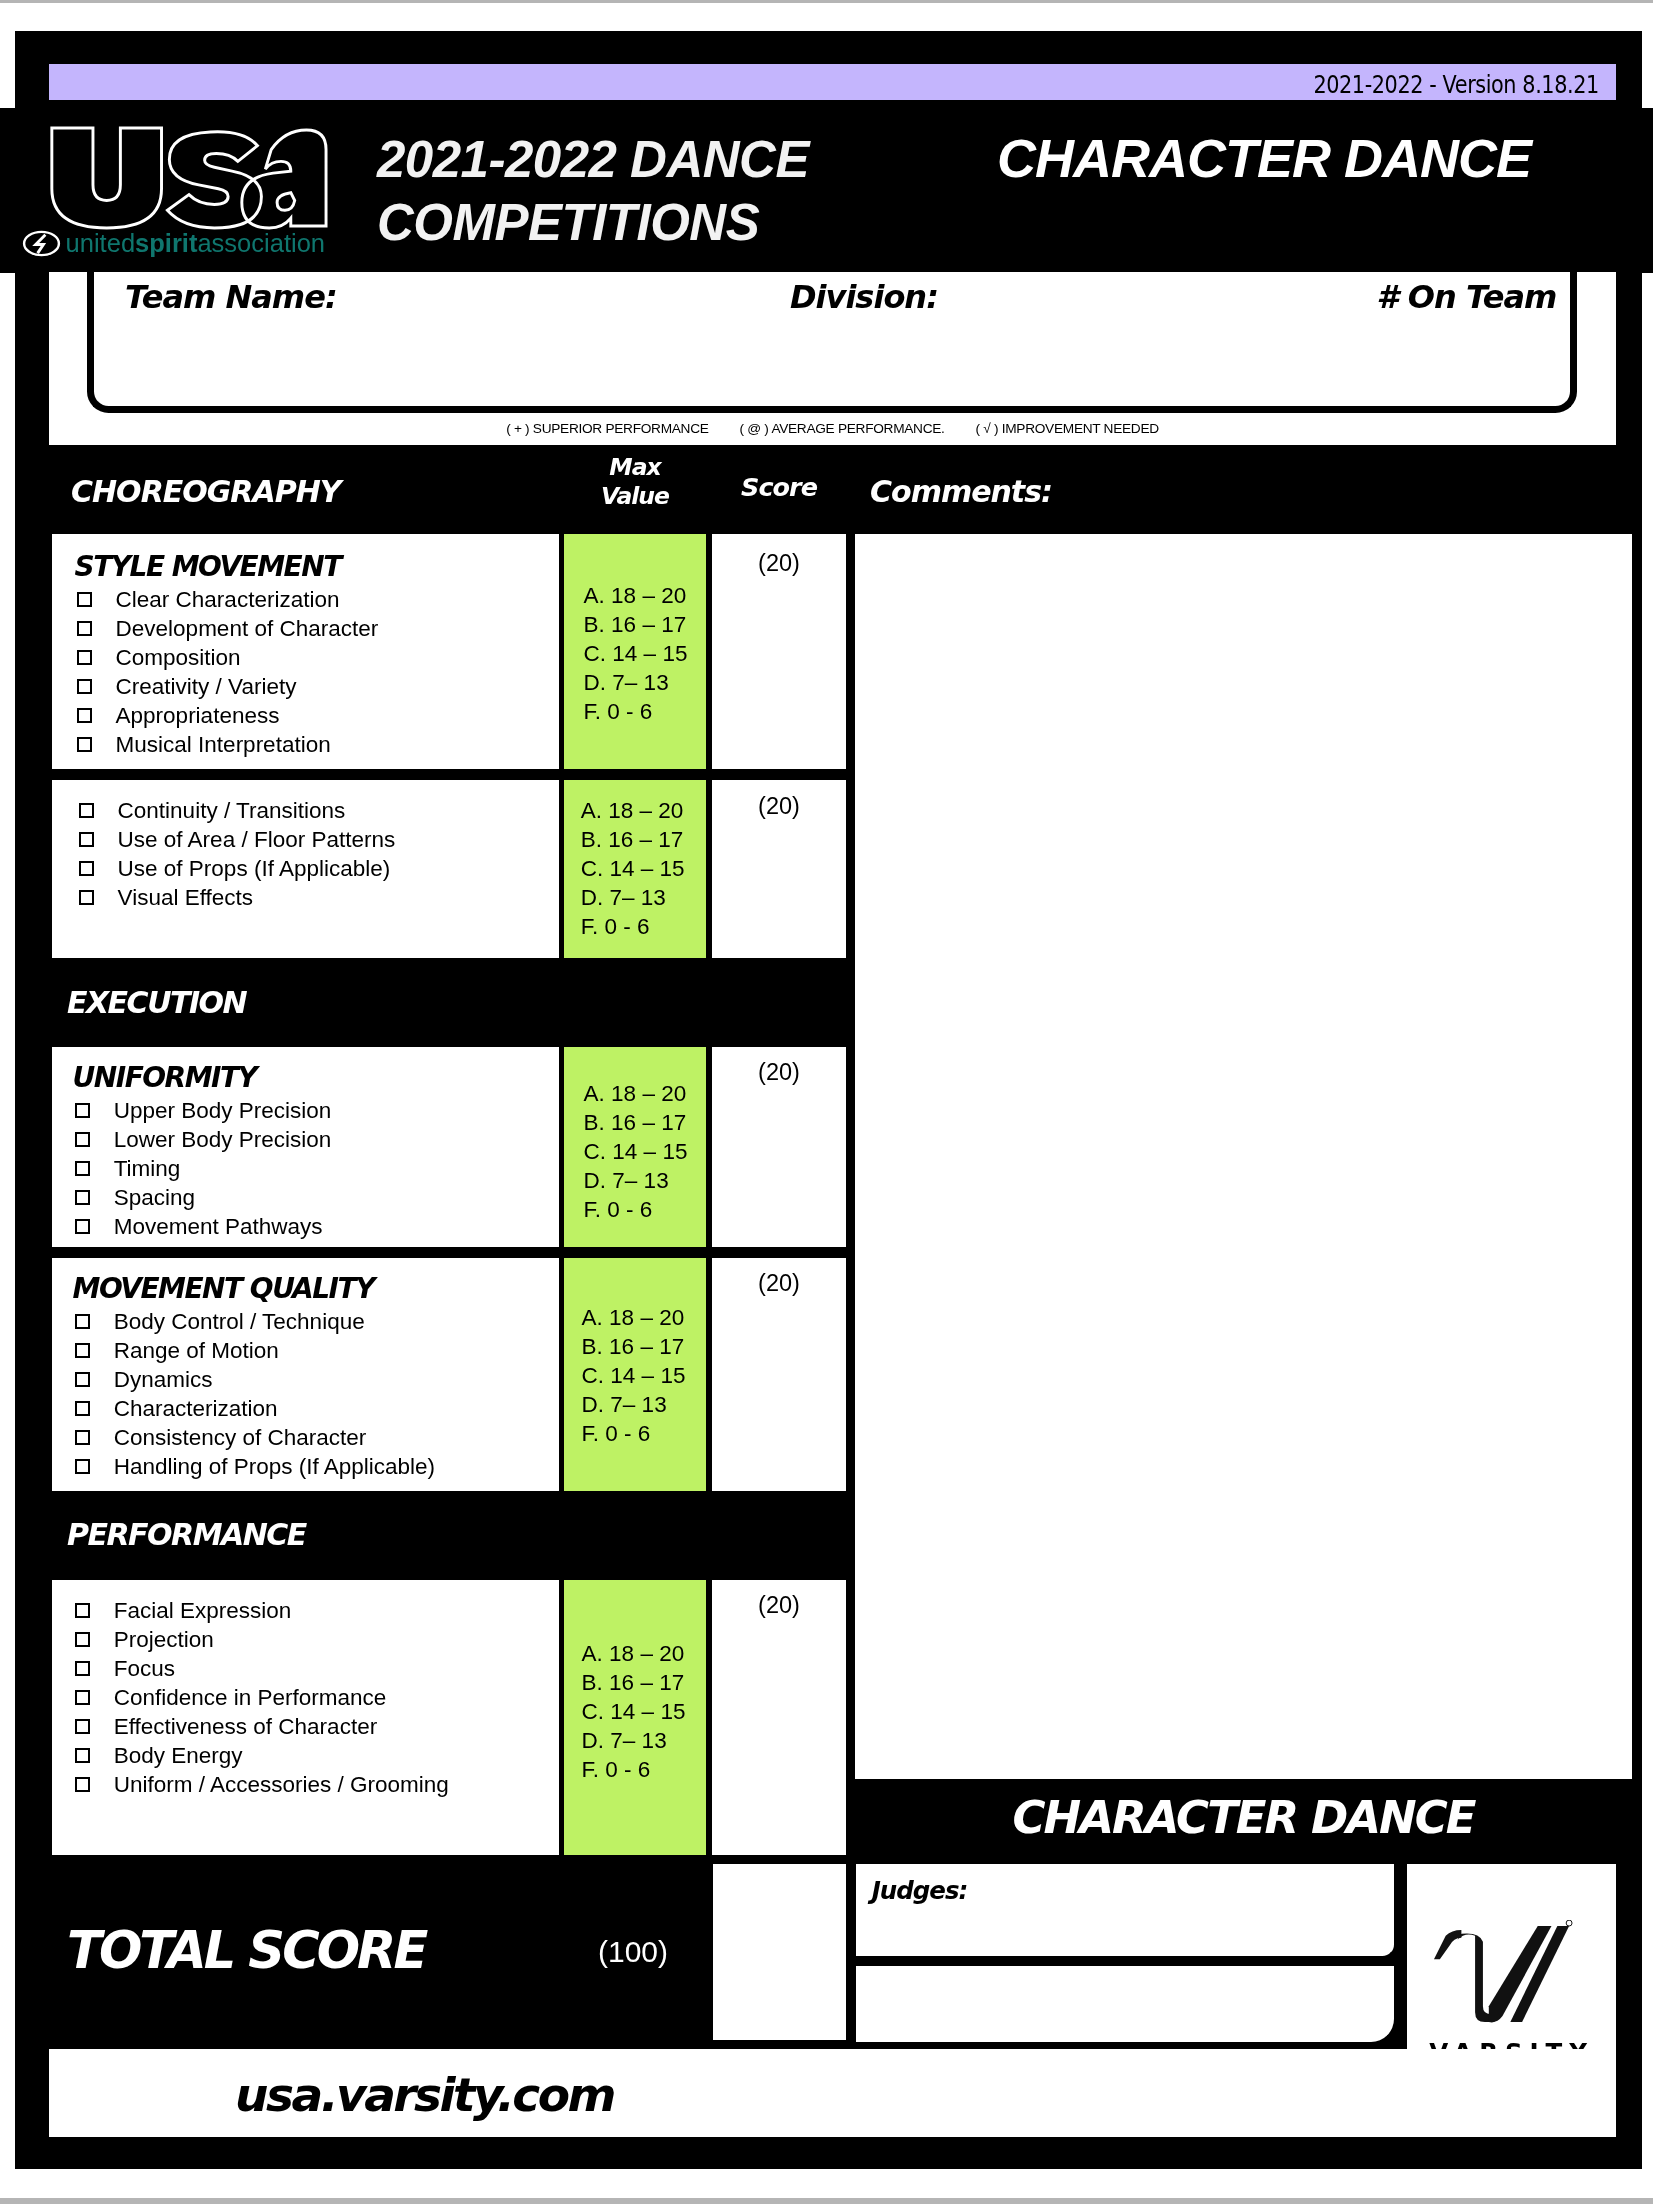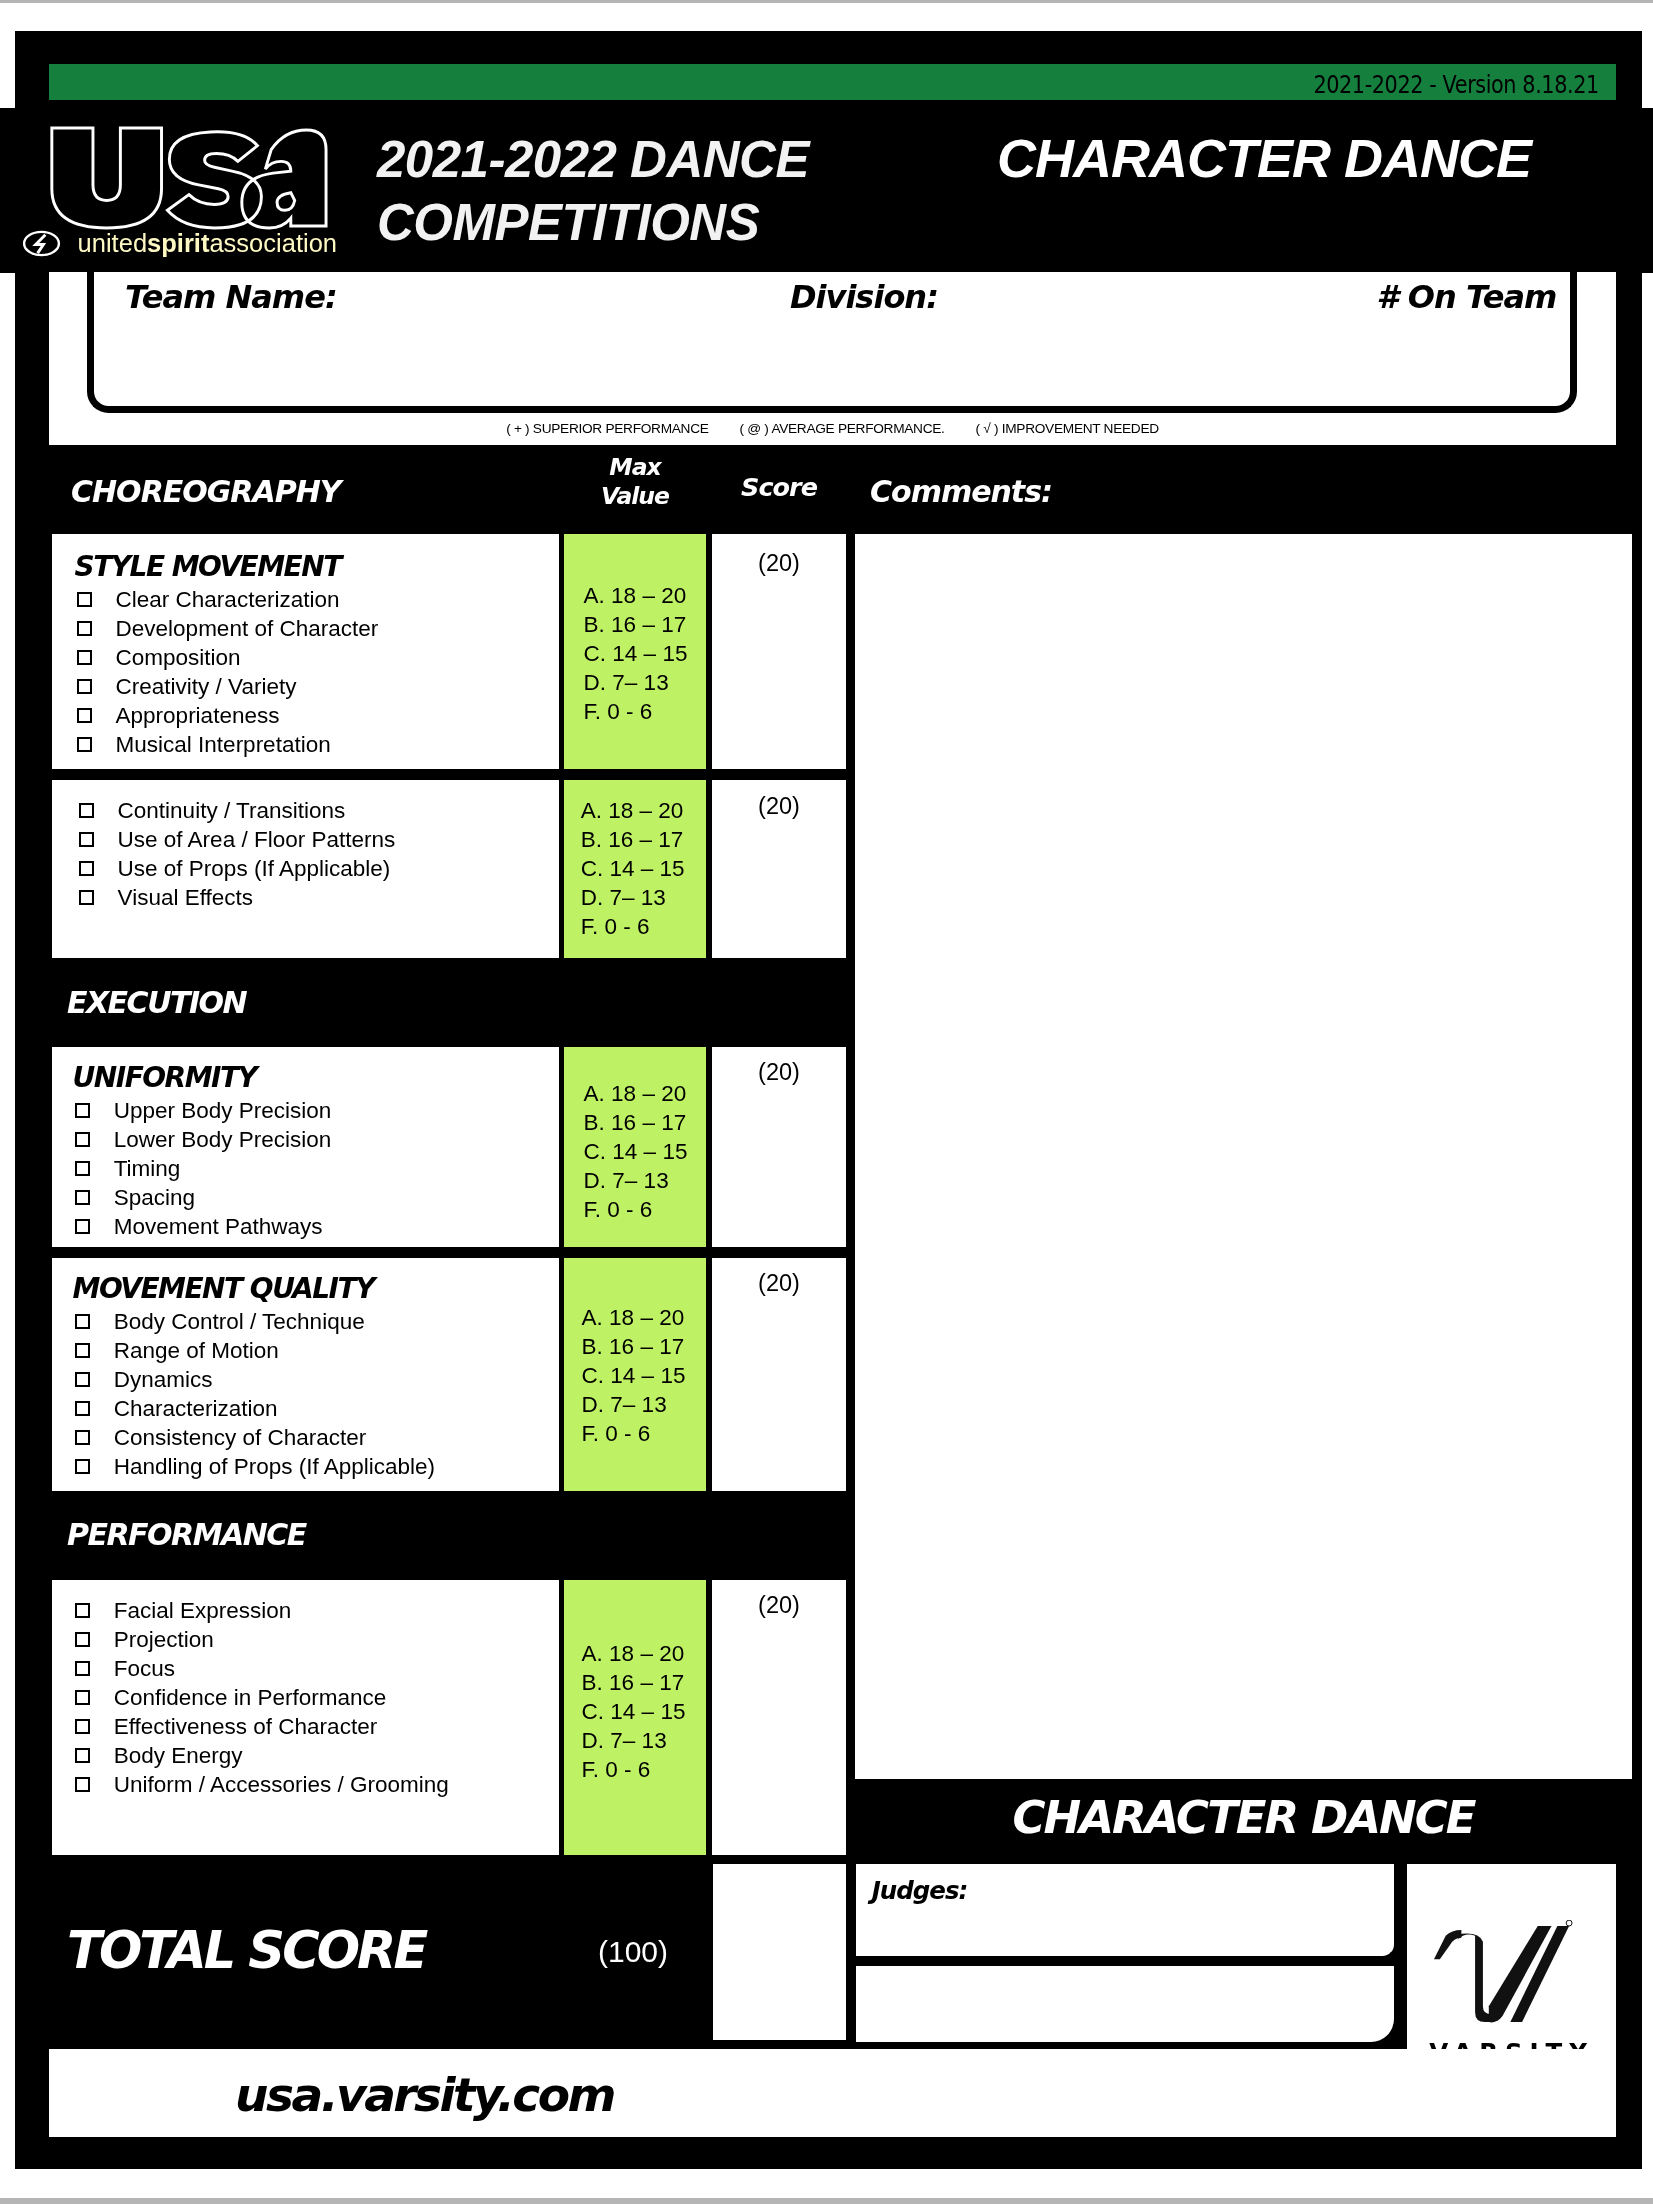--- a/index.html
+++ b/index.html
@@ -6,27 +6,27 @@
   html, body { width: 1654px; height: 2204px; background: #ffffff; overflow: hidden; }
   body { position: relative; font-family: "Liberation Sans", sans-serif; color: #000; }
 
   .abs { position: absolute; }
   .topline { left: 0; top: 0; width: 1654px; height: 2.9px; background: #b5b5b5; }
   .botline { left: 0; top: 2198px; width: 1654px; height: 5.9px; background: #b5b5b5; }
 
   .outer { left: 14.7px; top: 31px; width: 1627px; height: 2138px; background: #000; }
 
   
-  .version-box { left: 49px; top: 64px; width: 1567px; height: 36px; background: #15803d; }
+  .version-box { left: 49px; top: 64px; width: 1567px; height: 36px; background: #c4b5fd; }
   .version-text { right: 17.6px; top: 5.9px; font-family: "DejaVu Sans", sans-serif; font-size: 24.5px; font-weight: normal; letter-spacing: -0.5px; transform: scaleX(0.85); transform-origin: right center; }
 
   
   .header-band { left: 0; top: 108px; width: 1654px; height: 165px; background: #000; }
   .logo-usa { left: 44px; top: 15.7px; width: 284px; height: 108px; }
-  .logo-sub { left: 21.6px; top: 116px; width: 333px; height: 39px; display: flex; align-items: center; gap: 17px; color: #fef9c3; font-size: 25.5px; }
+  .logo-sub { left: 21.6px; top: 116px; width: 333px; height: 39px; display: flex; align-items: center; gap: 5px; color: #0f766e; font-size: 25.5px; }
   .logo-sub .bold { font-weight: bold; }
   .title-left { left: 377px; top: 19.6px; color: #f2f2f2; font-family: "Liberation Sans", sans-serif; font-weight: bold; font-style: italic; font-size: 51px; line-height: 63px; letter-spacing: -0.5px; }
   .title-right { left: 970px; top: 17.6px; width: 588px; color: #fff; font-family: "Liberation Sans", sans-serif; font-weight: bold; font-style: italic; font-size: 54px; line-height: 65px; text-align: center; letter-spacing: -1px; }
 
   
   .info-area { left: 49px; top: 272px; width: 1567px; height: 173px; background: #fff; }
   .team-box { left: 38px; top: -9.8px; width: 1490px; height: 151px; border: 7.8px solid #000; border-top: none; border-radius: 0 0 21.6px 21.6px; }
   .team-label, .div-label, .onteam-label { top: 15.7px; font-family: "DejaVu Sans", sans-serif; font-weight: bold; font-style: italic; font-size: 32px; letter-spacing: -1px; }
   .team-label { left: 31px; }
   .div-label { left: 696px; }

